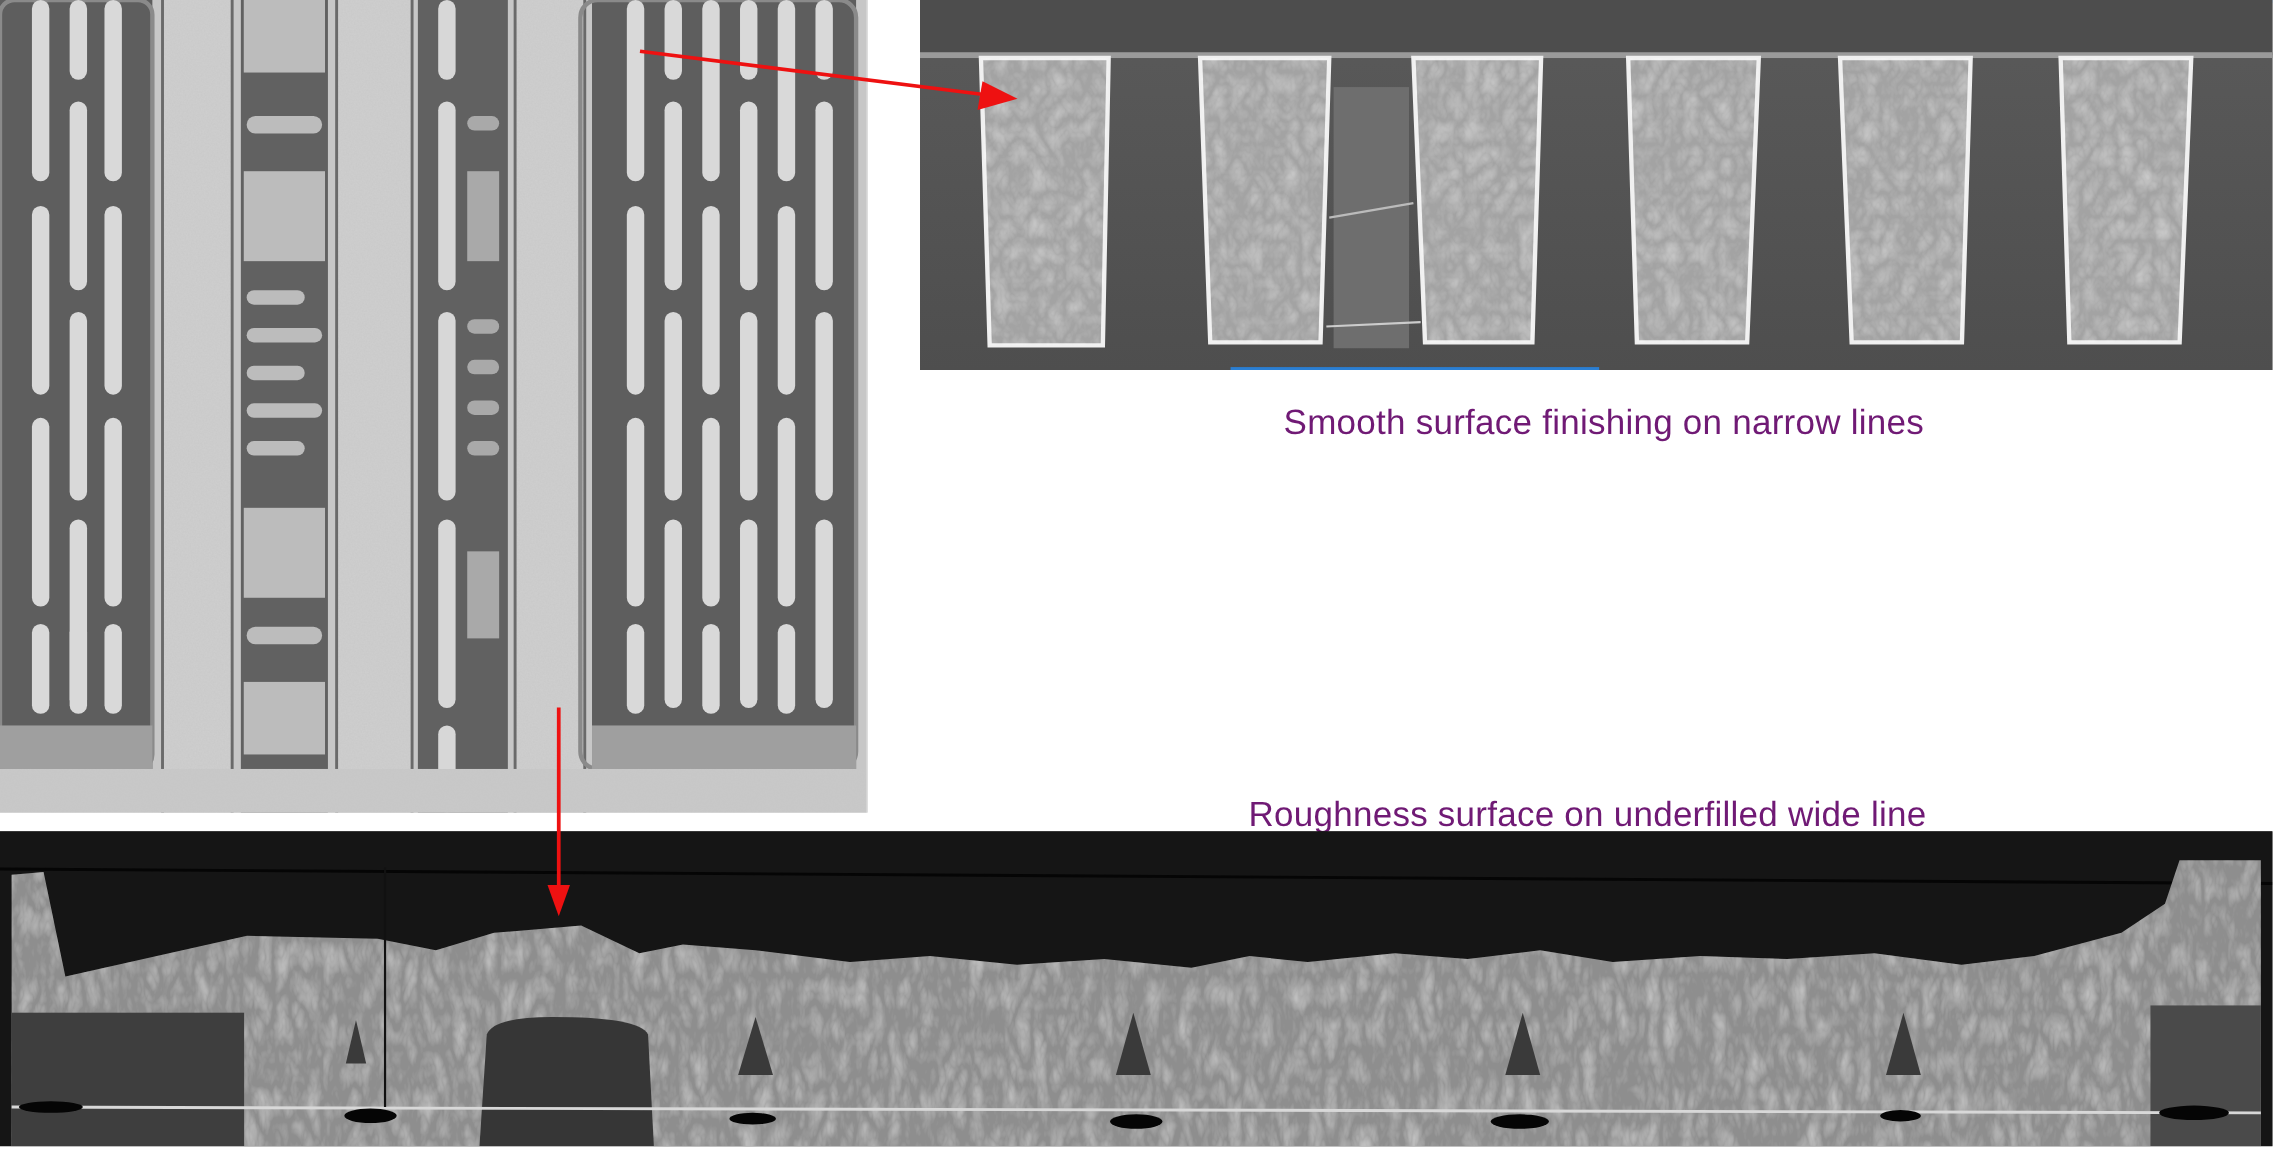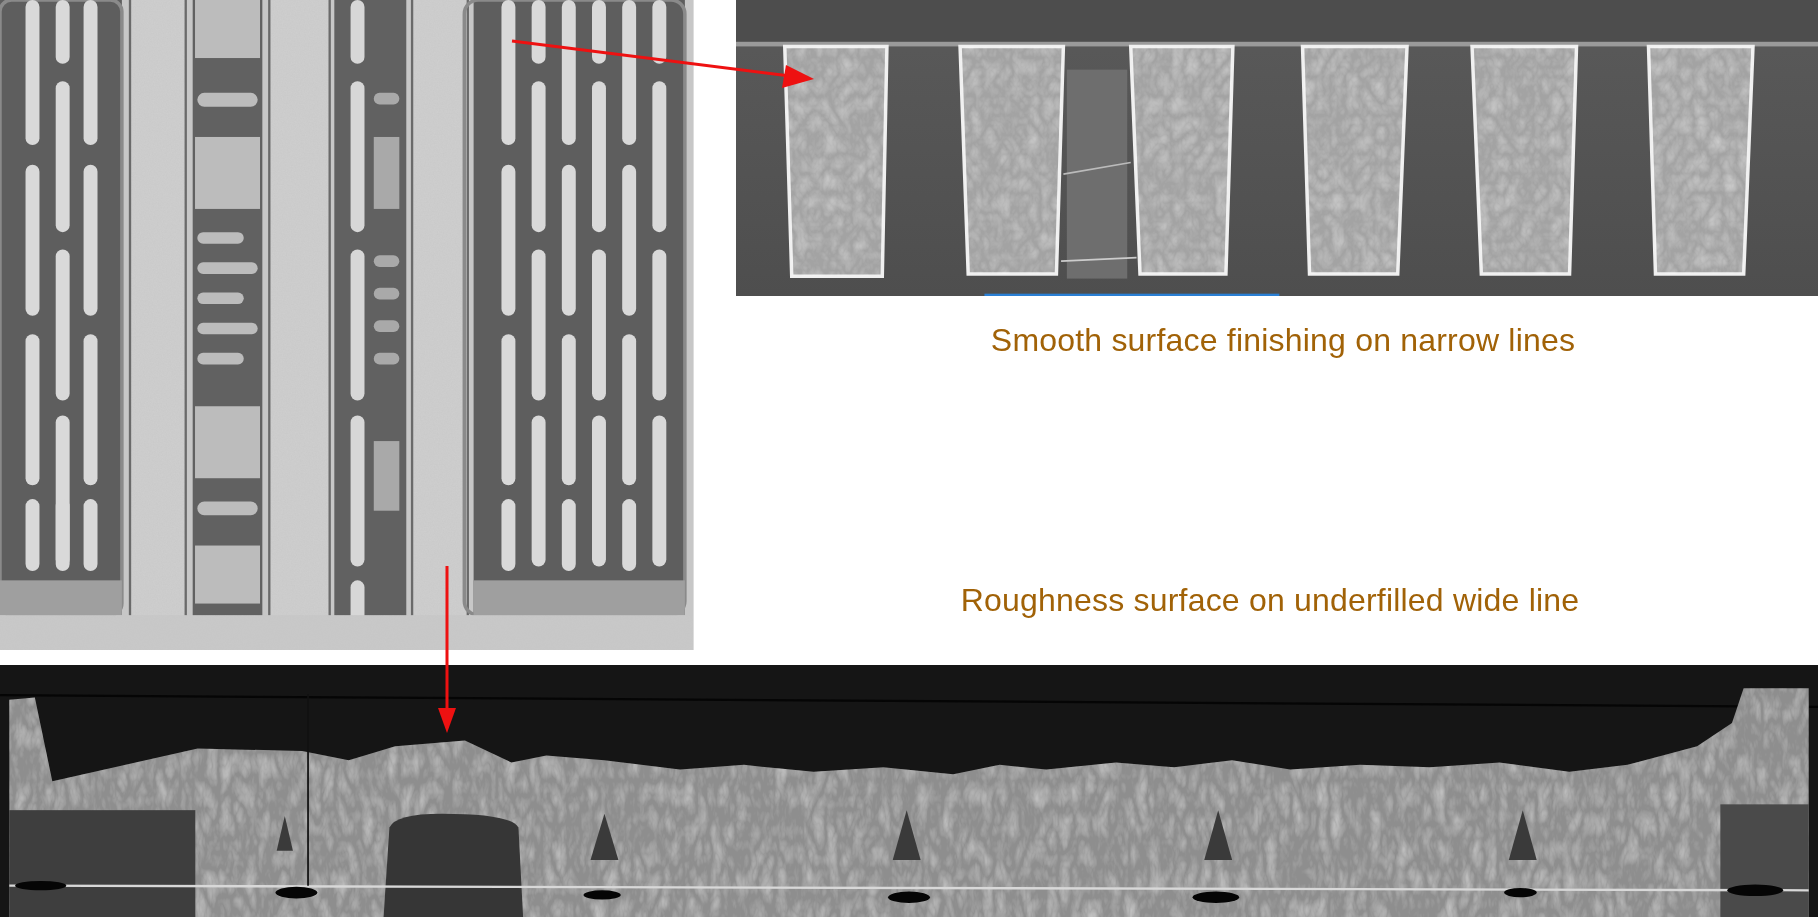--- a/index.html
+++ b/index.html
@@ -1,23 +1,23 @@
 <!DOCTYPE html>
 <html><head>
   <meta charset="utf-8">
   <style>
     html, body { margin:0; padding:0; background:#ffffff; }
     body { width:1820px; height:920px; position:relative; overflow:hidden; font-family:"Liberation Sans", sans-serif; }
     .panel { position:absolute; overflow:hidden; }
     #planview { left:0; top:0; width:693px; height:650px; background:#bdbdbd; border-right:1px solid #ddd; }
     #sem-narrow { left:736px; top:0; width:1082px; height:296px; background:#4a4a4a; }
     #sem-wide { left:0; top:665px; width:1818px; height:252px; background:#1a1a1a; }
-    .caption { position:absolute; font-size:32px; color:#a16207; white-space:nowrap; transform:translateX(-50%); letter-spacing:0.2px; }
+    .caption { position:absolute; font-size:28px; color:#701a75; white-space:nowrap; transform:translateX(-50%); letter-spacing:0.2px; }
     #cap1 { left:1283px; top:322px; }
-    #cap2 { left:1270px; top:582px; }
+    #cap2 { left:1270px; top:636px; }
     svg { display:block; }
     #arrows { position:absolute; left:0; top:0; width:1820px; height:920px; pointer-events:none; }
   </style>
 </head>
 <body>
 
 <div class="panel" id="planview">
   <svg width="693" height="650" viewBox="0 0 597 560" preserveAspectRatio="none">
     <defs>
       <filter id="grain" x="0" y="0" width="100%" height="100%">

